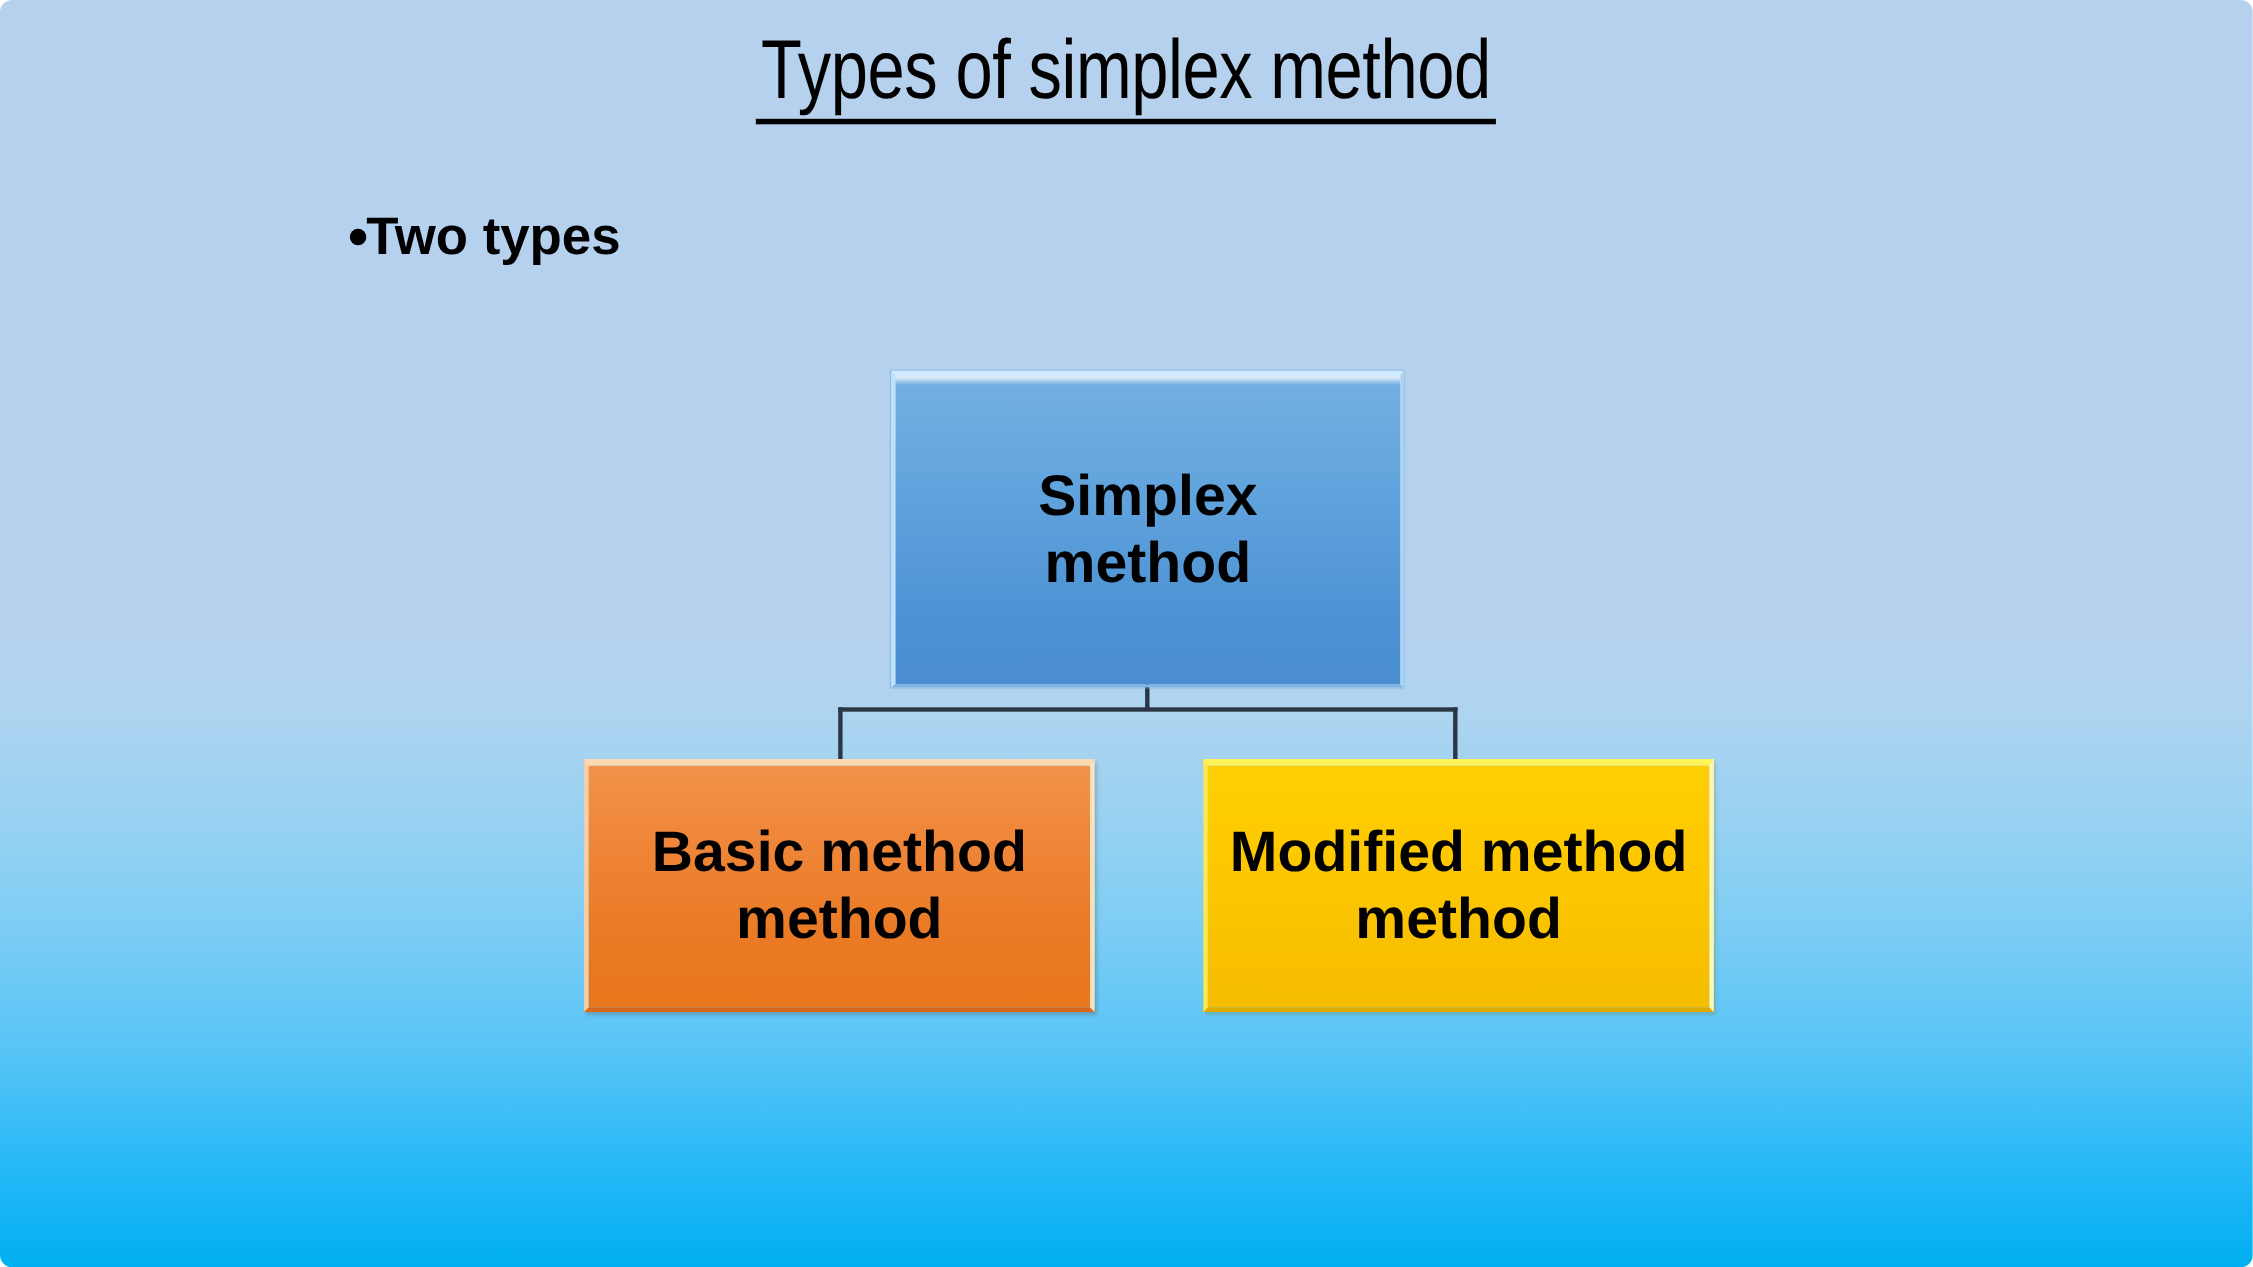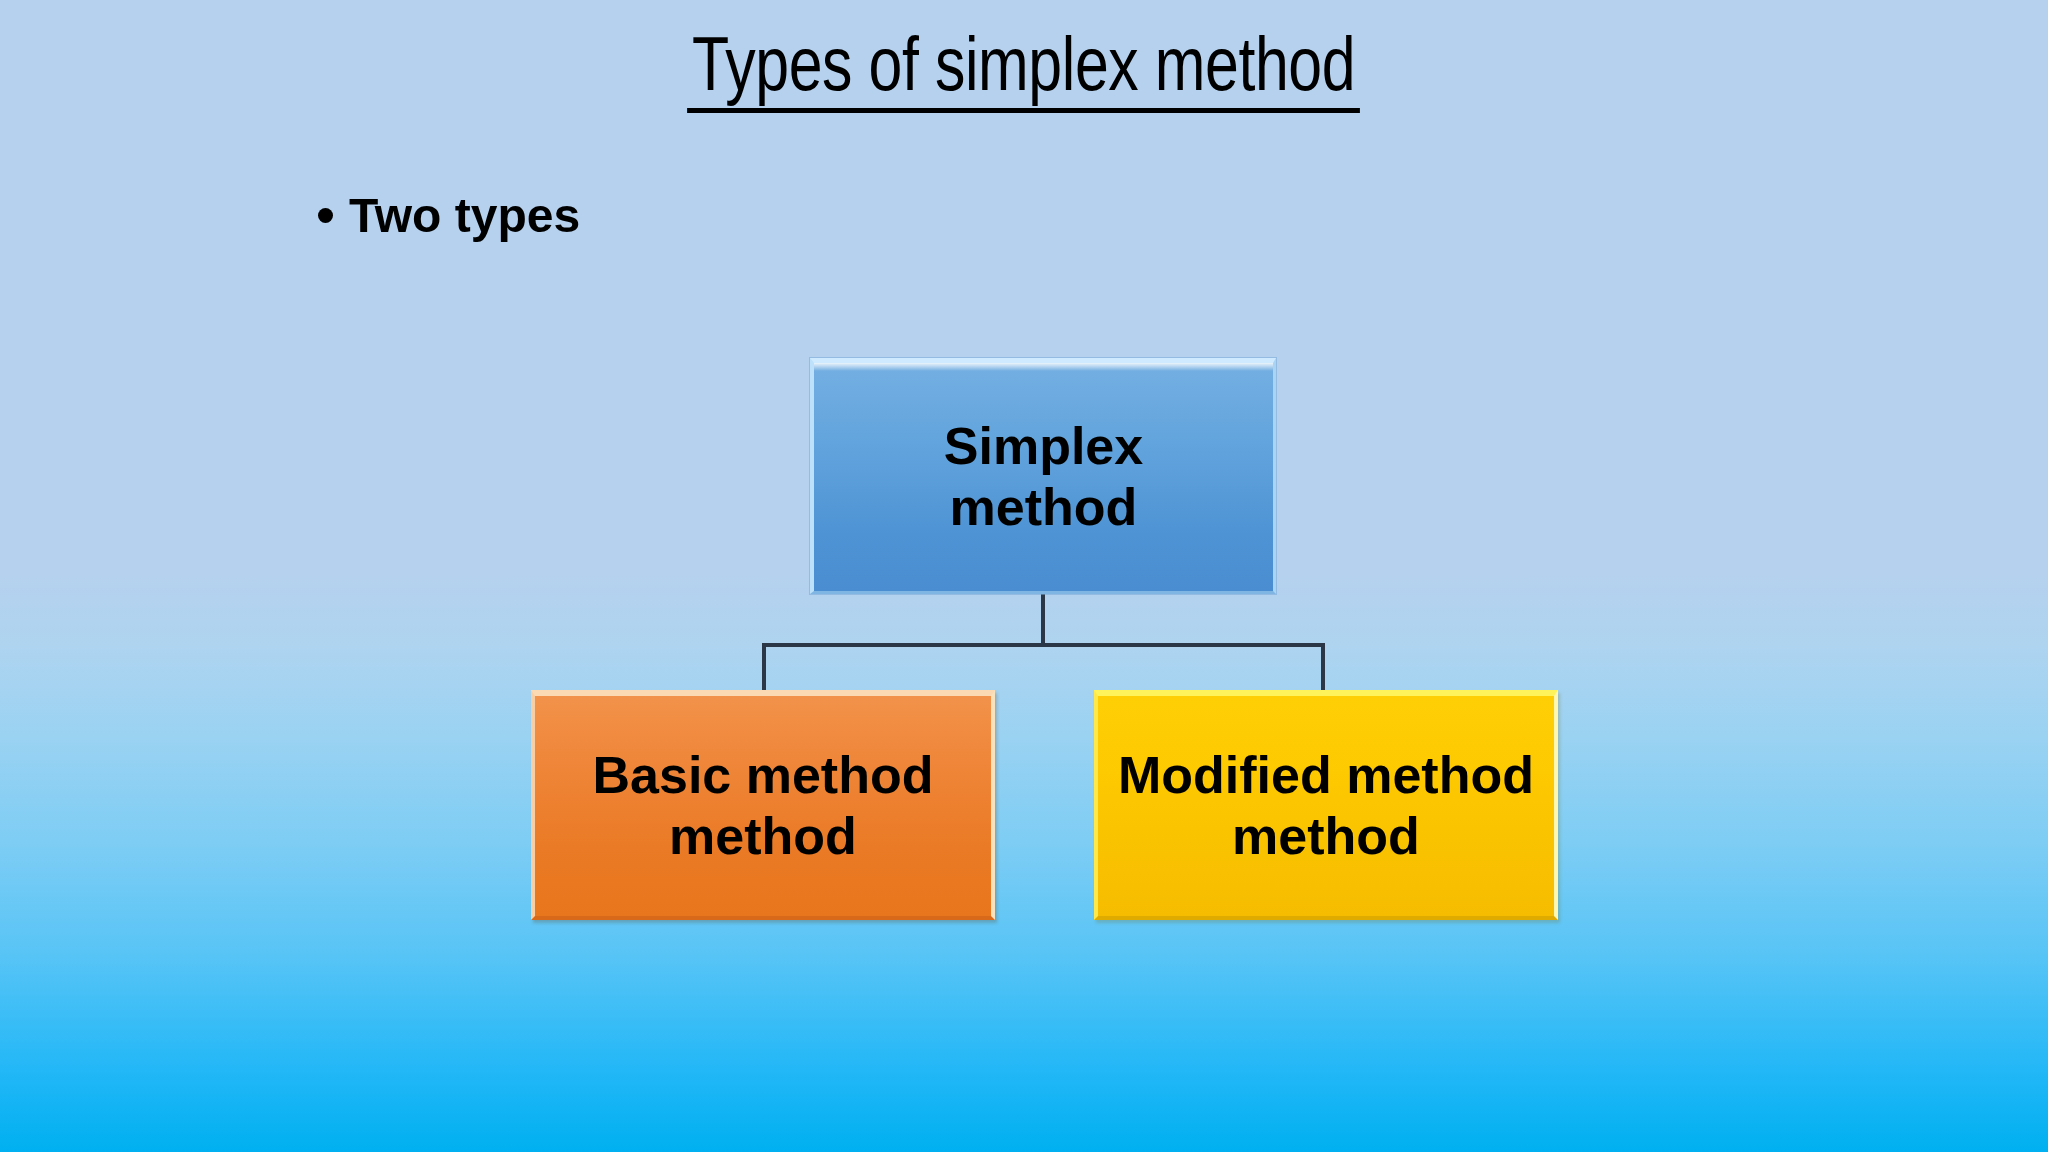--- a/index.html
+++ b/index.html
@@ -23,20 +23,21 @@
         to bottom,
         #b5d1ee 0%,
         #b5d1ee 50%,
         #aed4f0 56%,
         #9ad2f2 64%,
         #7ecdf4 73%,
         #57c4f6 83%,
         #22b7f7 93%,
         #00b0f0 100%);
     overflow: hidden;
+    border-radius: 11px;
   }
 
   
   .slide-title {
     position: absolute;
     left: 0;
     top: 26px;
     width: 2048px;
     text-align: center;
     font-family: "Liberation Sans Narrow", "Liberation Sans", sans-serif;
@@ -55,21 +56,20 @@
     transform-origin: center center;
   }
 
   
   .bullet-row {
     position: absolute;
     left: 318px;
     top: 188px;
     display: flex;
     align-items: center;
-    gap: 16px;
     font-size: 48px;
     font-weight: bold;
     color: #000000;
     white-space: nowrap;
   }
   .bullet-dot {
     width: 15px;
     height: 15px;
     border-radius: 50%;
     background: #000000;
@@ -96,23 +96,23 @@
     font-weight: bold;
     color: #000000;
     line-height: 1.18;
     box-sizing: border-box;
     padding: 6px 14px;
   }
 
   
   .node-root {
     left: 810px;
-    top: 358px;
+    top: 337px;
     width: 466px;
-    height: 236px;
+    height: 288px;
     background: linear-gradient(to bottom, #74afe2 0%, #62a4dd 35%, #4e93d4 75%, #4a8ed1 100%);
     border-top: 5px solid #cfeaff;
     border-left: 4px solid #bde0fb;
     border-right: 3px solid #a9d4f3;
     border-bottom: 3px solid #7fb5e2;
     box-shadow: 0 0 0 1px rgba(120,170,215,0.55);
   }
   .node-root::after {
     content: "";
     position: absolute;

